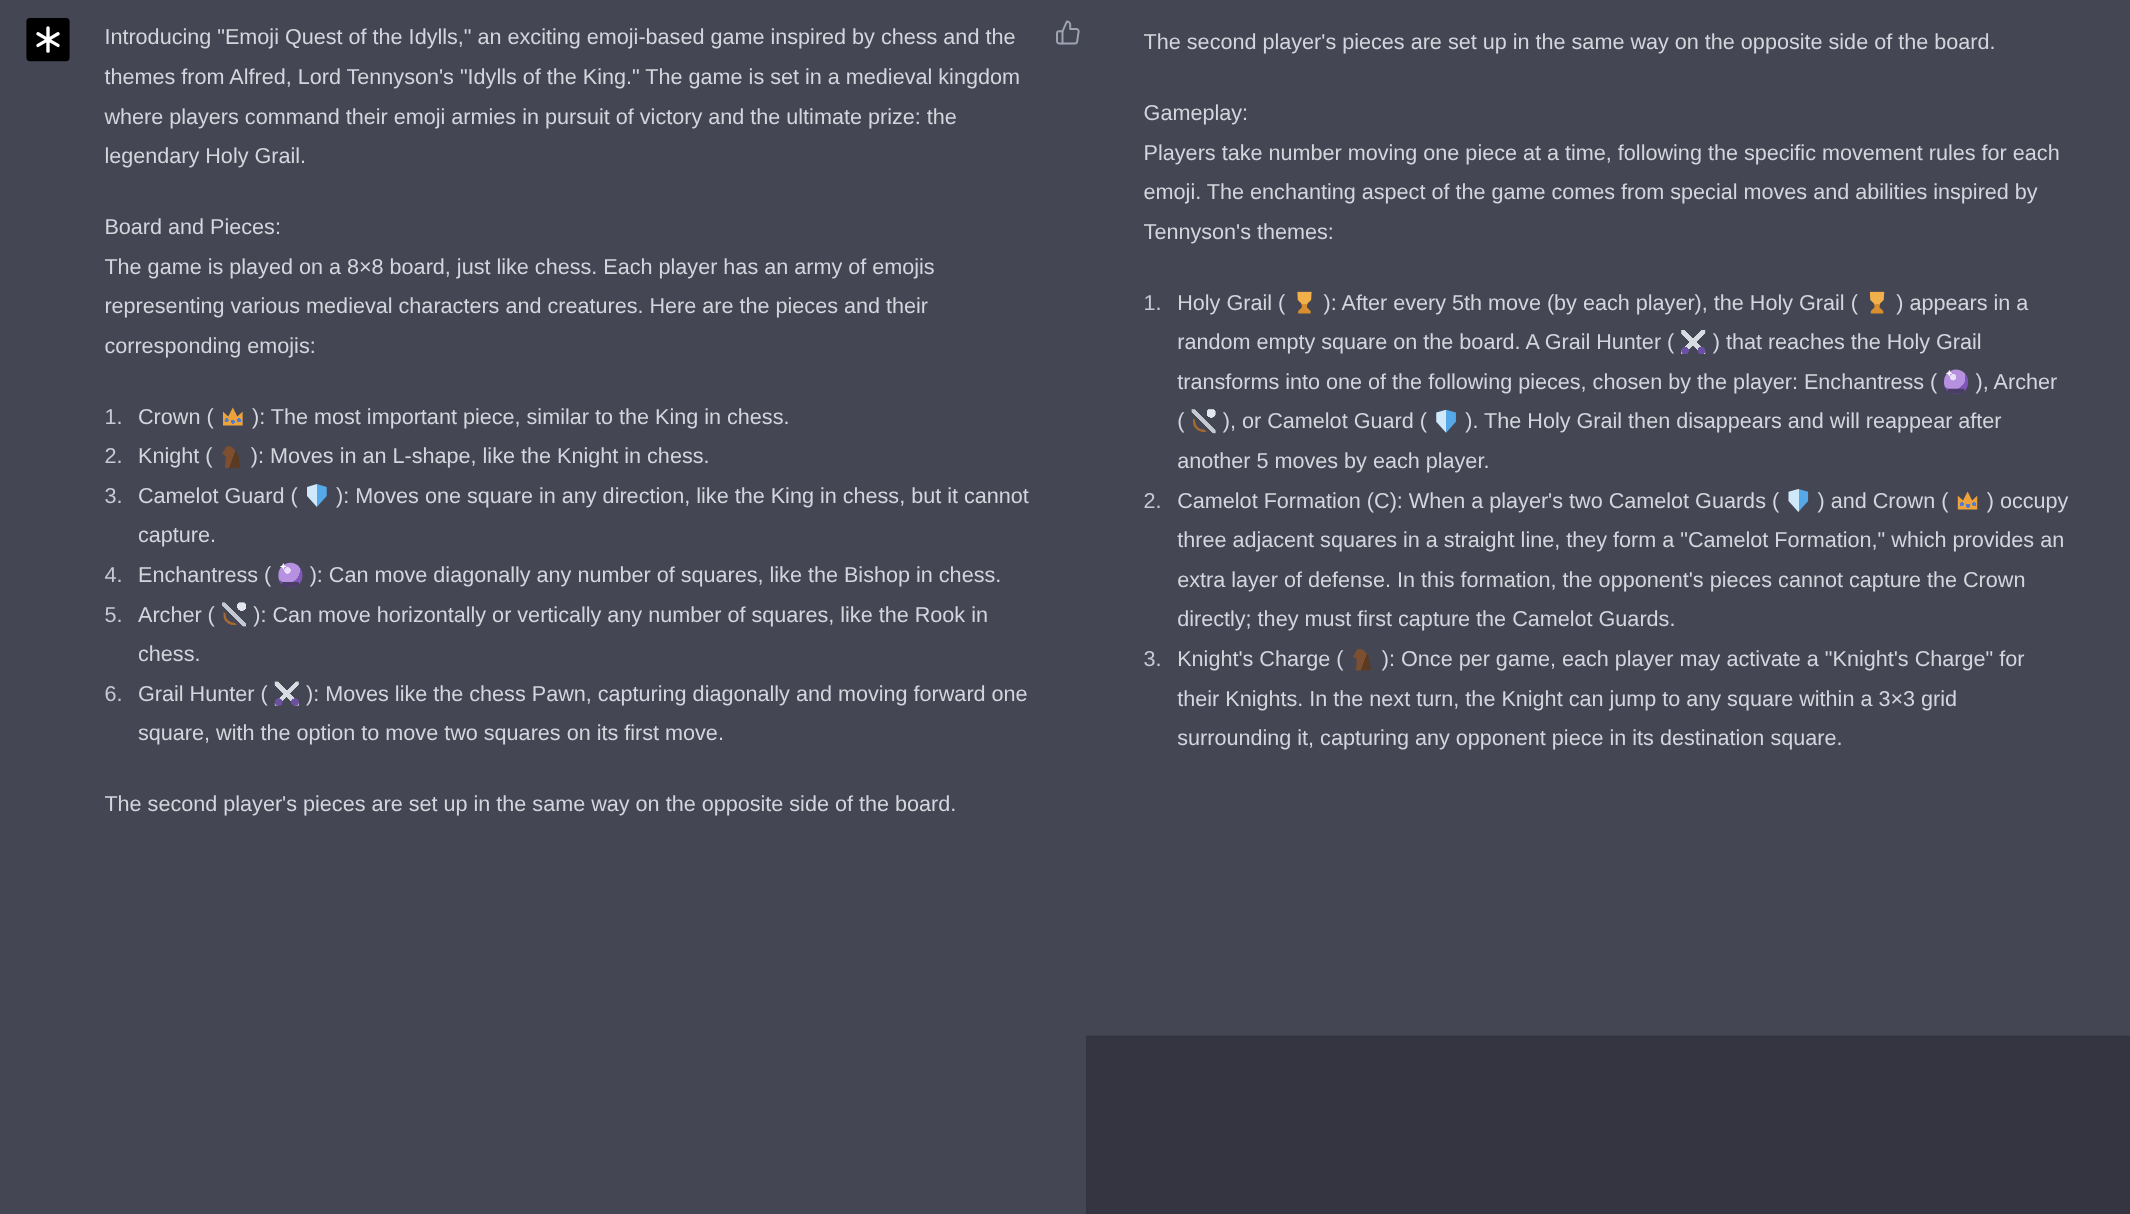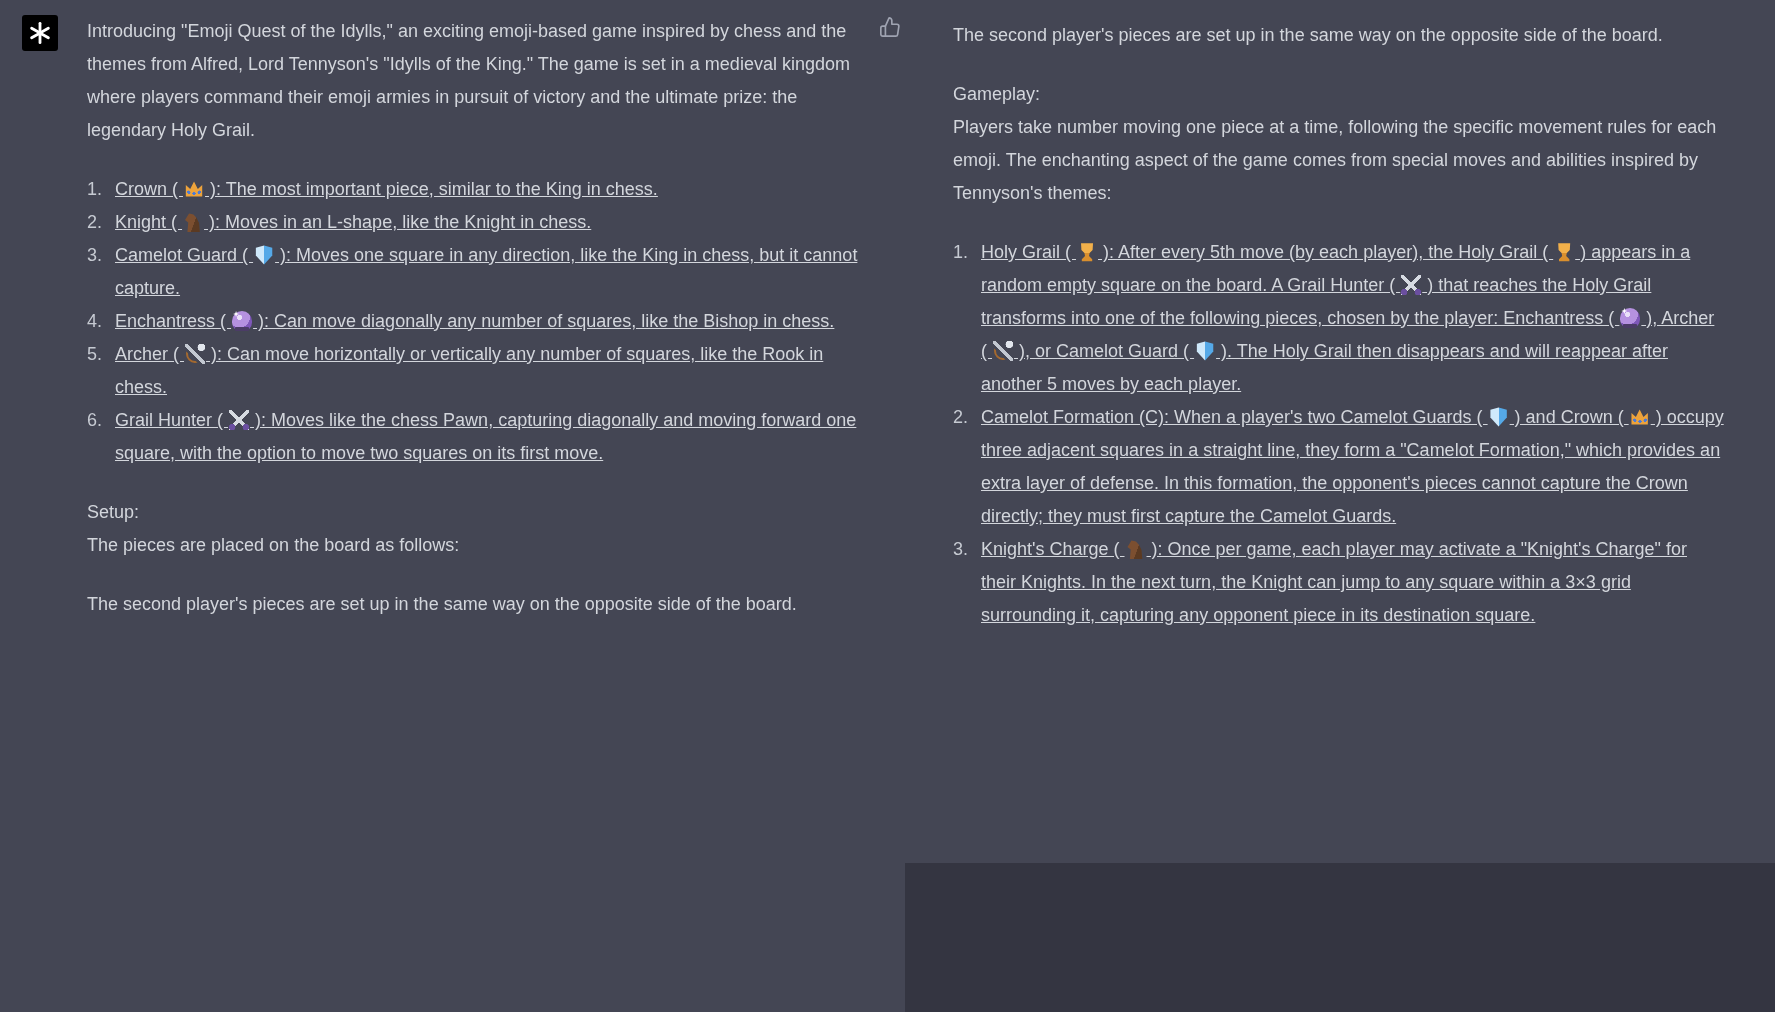--- a/index.html
+++ b/index.html
@@ -15,21 +15,21 @@
     background:#000;border-radius:3px;display:flex;align-items:center;justify-content:center;
   }
   .thumb-btn{
     position:absolute;left:877px;top:15px;width:26px;height:26px;
     background:none;border:none;padding:0;color:#9FA3B1;cursor:pointer;
   }
   .col{position:absolute;}
   .col-left{left:87px;top:15px;width:786px;}
   .col-right{left:953px;top:19px;width:772px;}
   p.para{margin:0 0 26px 0;white-space:pre-line;}
-  ol.num-list, ul.bullet-list{margin:0 0 26px 0;padding:0 0 0 28px;list-style:none;text-decoration:underline;}
+  ol.num-list, ul.bullet-list{margin:0 0 26px 0;padding:0 0 0 28px;list-style:none;}
   ol.num-list{counter-reset:item;}
   ol.num-list li{counter-increment:item;position:relative;}
   ol.num-list li::before{
     content:counter(item) ".";position:absolute;left:-28px;top:0;color:#C6CAD2;
   }
   ul.bullet-list li{position:relative;}
   ul.bullet-list li::before{
     content:"\2022";position:absolute;left:-20px;top:-3px;font-size:15px;color:#C6CAD2;
   }
   
@@ -109,30 +109,30 @@
 
   <button class="thumb-btn" title="Good response">
     <svg width="22" height="22" viewBox="0 0 24 24" fill="none" stroke="currentColor" stroke-width="1.8" stroke-linecap="round" stroke-linejoin="round">
       <path d="M14 9V5a3 3 0 0 0-3-3l-4 9v11h11.28a2 2 0 0 0 2-1.7l1.38-9a2 2 0 0 0-2-2.3z"></path>
       <path d="M7 22H4a2 2 0 0 1-2-2v-7a2 2 0 0 1 2-2h3"></path>
     </svg>
   </button>
 
   <div class="col col-left">
       <p class="para">Introducing "Emoji Quest of the Idylls," an exciting emoji-based game inspired by chess and the themes from Alfred, Lord Tennyson's "Idylls of the King." The game is set in a medieval kingdom where players command their emoji armies in pursuit of victory and the ultimate prize: the legendary Holy Grail.</p>
+      <p class="para">Board and Pieces:
+The game is played on a 8×8 board, just like chess. Each player has an army of emojis representing various medieval characters and creatures. Here are the pieces and their corresponding emojis:</p>
       <ol class="num-list">
         <li>Crown ( <span class="emj emj-crown"></span> ): The most important piece, similar to the King in chess.</li>
         <li>Knight ( <span class="emj emj-horse"></span> ): Moves in an L-shape, like the Knight in chess.</li>
         <li>Camelot Guard ( <span class="emj emj-shield"></span> ): Moves one square in any direction, like the King in chess, but it cannot capture.</li>
         <li>Enchantress ( <span class="emj emj-crystal"></span> ): Can move diagonally any number of squares, like the Bishop in chess.</li>
         <li>Archer ( <span class="emj emj-bow"></span> ): Can move horizontally or vertically any number of squares, like the Rook in chess.</li>
         <li>Grail Hunter ( <span class="emj emj-swords"></span> ): Moves like the chess Pawn, capturing diagonally and moving forward one square, with the option to move two squares on its first move.</li>
       </ol>
-      <p class="para">Setup:
-The pieces are placed on the board as follows:</p>
       <ul class="bullet-list">
       </ul>
       <p class="para">The second player's pieces are set up in the same way on the opposite side of the board.</p>
     </div>
   <div class="col col-right">
       <p class="para">The second player's pieces are set up in the same way on the opposite side of the board.</p>
       <p class="para">Gameplay:
 Players take number moving one piece at a time, following the specific movement rules for each emoji. The enchanting aspect of the game comes from special moves and abilities inspired by Tennyson's themes:</p>
       <ol class="num-list">
         <li>Holy Grail ( <span class="emj emj-trophy"></span> ): After every 5th move (by each player), the Holy Grail ( <span class="emj emj-trophy"></span> ) appears in a random empty square on the board. A Grail Hunter ( <span class="emj emj-swords"></span> ) that reaches the Holy Grail transforms into one of the following pieces, chosen by the player: Enchantress ( <span class="emj emj-crystal"></span> ), Archer ( <span class="emj emj-bow"></span> ), or Camelot Guard ( <span class="emj emj-shield"></span> ). The Holy Grail then disappears and will reappear after another 5 moves by each player.</li>

